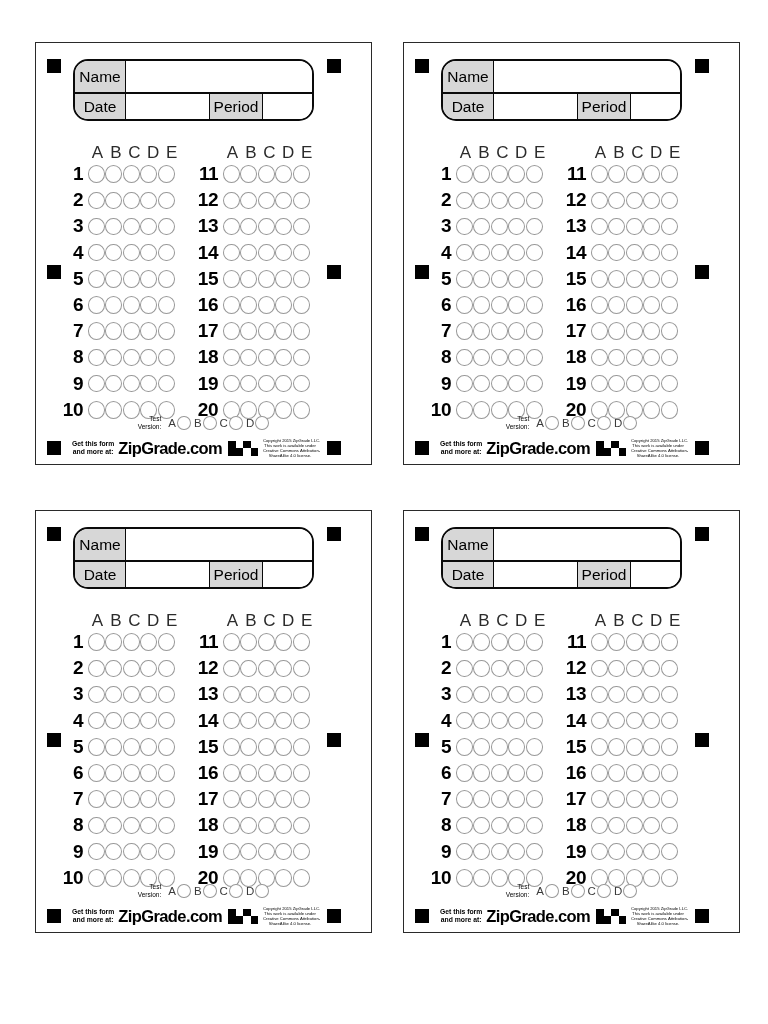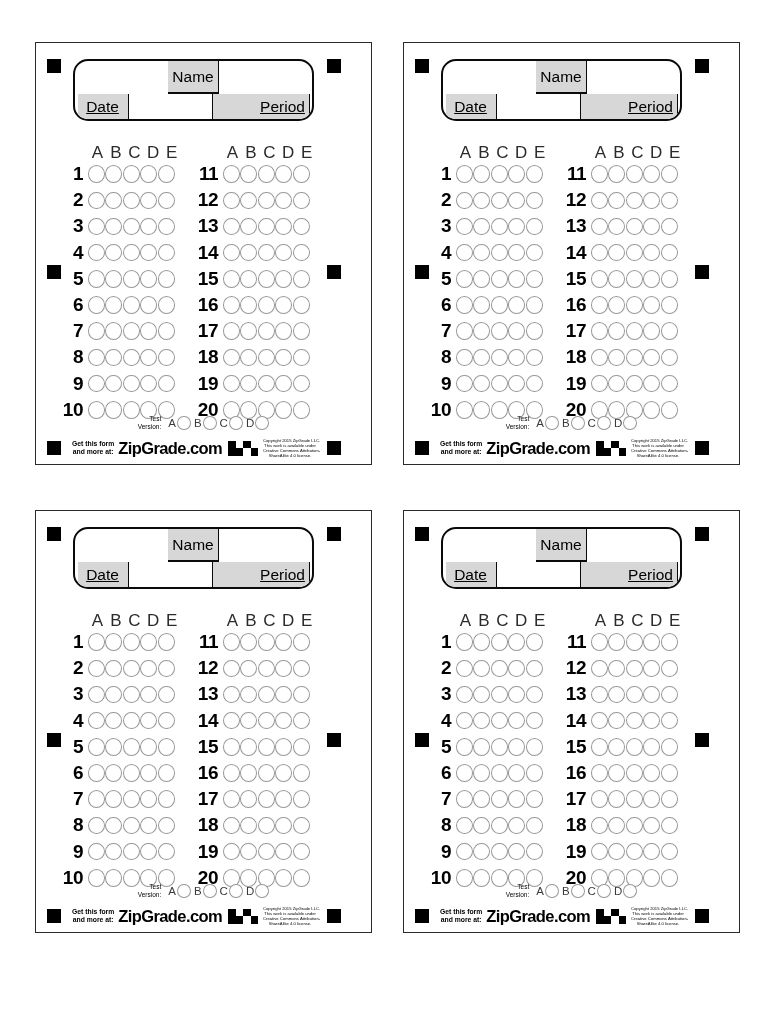--- a/index.html
+++ b/index.html
@@ -37,36 +37,36 @@
 
   
   .hdr {
     position:absolute; left:37px; top:16px;
     width:241px; height:62px;
     box-sizing:border-box;
     border:2.5px solid #0a0a0a;
     border-radius:15px;
     overflow:hidden;
     background:#fff;
-    display:flex; flex-direction:column;align-items:center;
+    display:flex; flex-direction:column;
   }
   .hdr-row { display:flex; }
   .name-row { height:31px; border-bottom:2px solid #0a0a0a; }
-  .date-row { flex:1;text-decoration:underline; }
+  .date-row { flex:1; }
   .cell-label {
     background:#d7d7d7;
     display:flex; align-items:center; justify-content:center;
     font-size:15.5px; color:#000;
   }
   .cell-blank { background:#fff; }
   .name-cell   { width:50px; border-right:1.8px solid #0a0a0a; }
   .name-blank  { flex:1; }
   .date-cell   { width:50px; border-right:1.8px solid #0a0a0a; }
   .date-blank  { width:83px; border-right:1.8px solid #0a0a0a; }
-  .period-cell { width:52px; border-right:1.8px solid #0a0a0a;padding-left:44px; }
+  .period-cell { width:52px; border-right:1.8px solid #0a0a0a; }
   .period-blank{ flex:1; }
 
   
   .qcol { position:absolute; top:96px; width:132px; }
   .col1 { left:17px; }
   .col2 { left:152px; }
   .letters-row { display:flex; margin-left:35px; height:22px; align-items:flex-end; }
   .letter {
     width:18.6px; text-align:center;
     font-size:17px; line-height:1; color:#2b2b2b;

